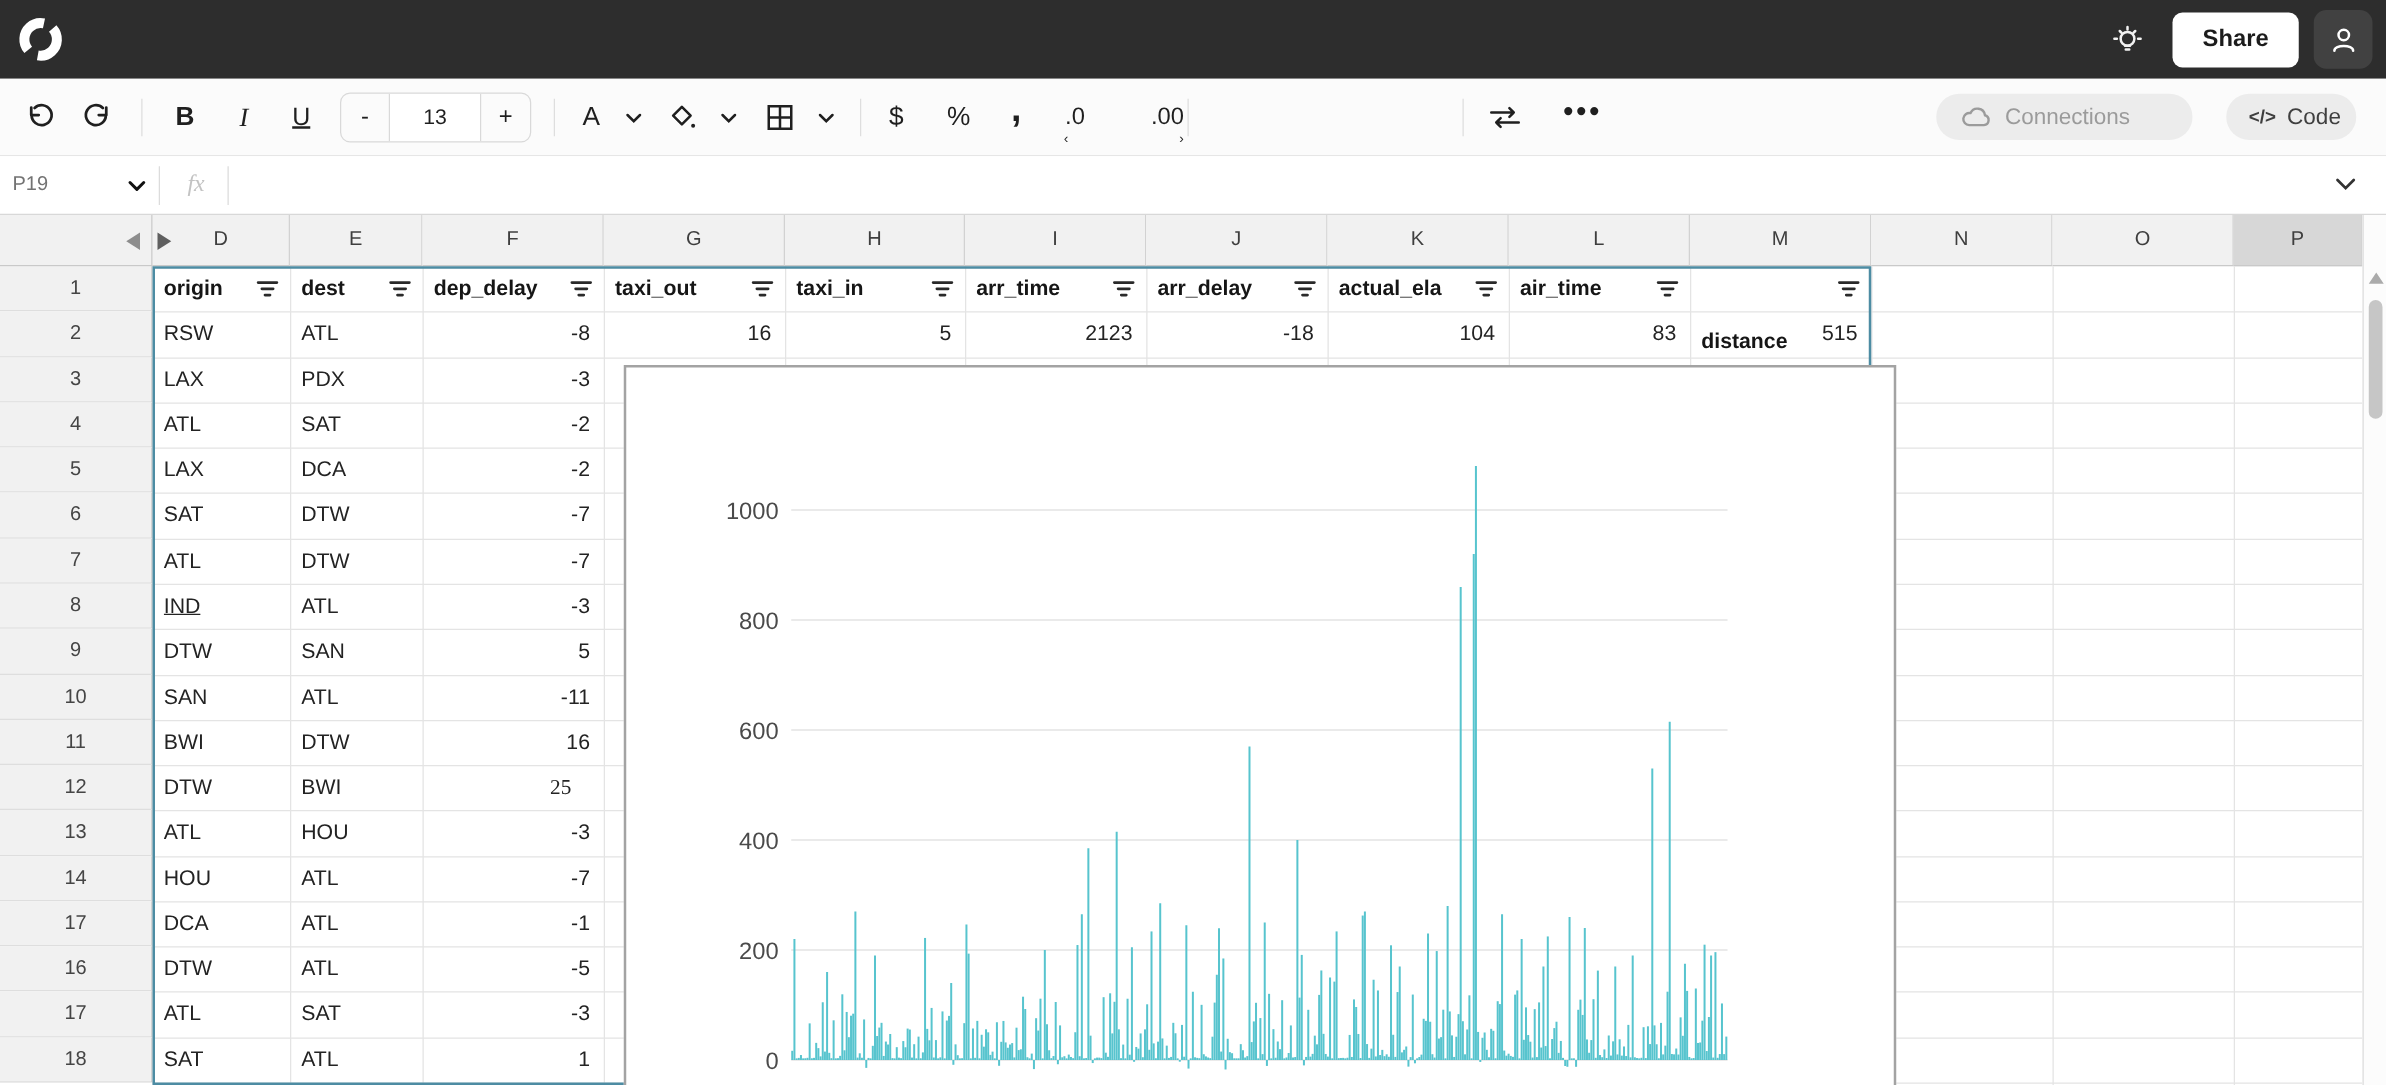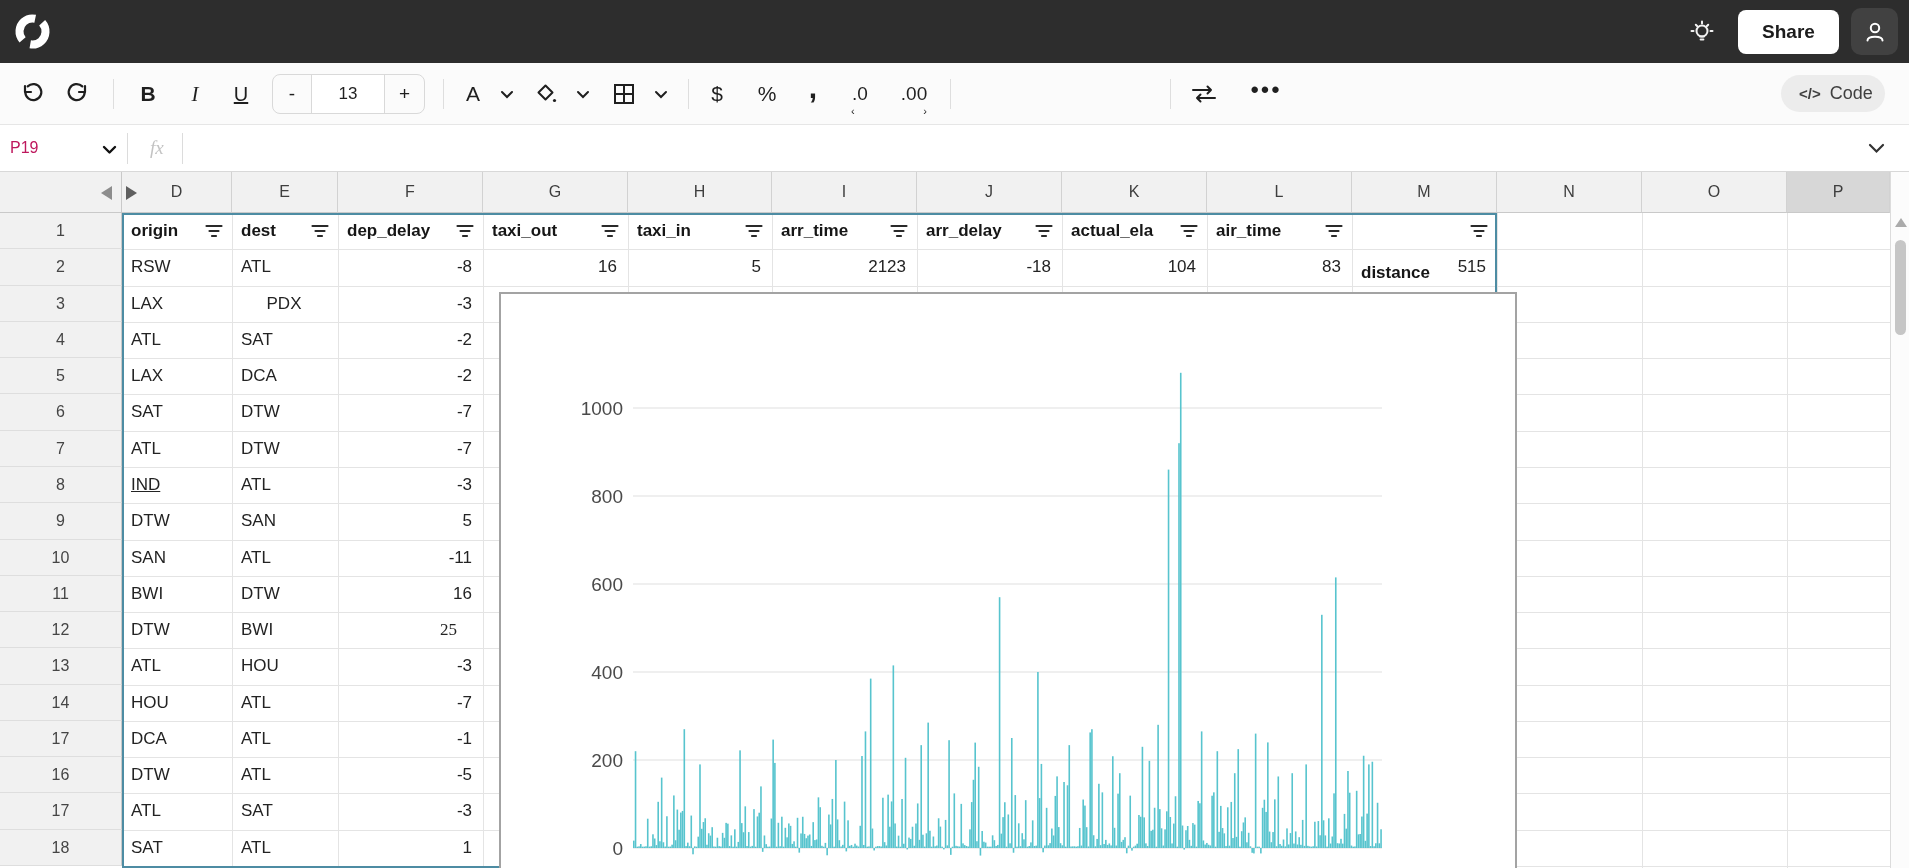--- a/index.html
+++ b/index.html
@@ -27,21 +27,21 @@
   .group .seg { display:flex; align-items:center; justify-content:center; font-size:19px; color:#1f1f1f; }
   .group .valbox { background:#fff; border-left:1px solid #d9d9d9; border-right:1px solid #d9d9d9; font-size:17px; }
   .pill { position:absolute; top:12px; height:37px; background:#ececec; border-radius:19px; display:flex; align-items:center; gap:9px; padding:0 18px; }
   .pill .lbl { font-size:18px; }
   #conn-pill .lbl { color:#9b9b9b; }
   #code-pill .lbl { color:#3f3f3f; font-weight:400; }
   .dec-hint { position:absolute; bottom:10px; font-size:11px; color:#1f1f1f; line-height:8px; }
 
   
   #formulabar { position:absolute; left:0; top:125px; width:1909px; height:47px; background:#fff; border-bottom:1px solid #d8d8d8; }
-  #name-box { position:absolute; left:10px; top:0; height:46px; display:flex; align-items:center; font-size:16px; color:#be185d; }
+  #name-box { position:absolute; left:10px; top:0; height:46px; display:flex; align-items:center; font-size:16px; color:#737373; }
   #name-chev { position:absolute; left:102px; top:16px; }
   .fb-divider { position:absolute; top:8px; width:1px; height:31px; background:#dcdcdc; }
   #fx-label { position:absolute; left:150px; top:0; height:46px; display:flex; align-items:center; font-size:19px; font-style:italic; color:#c3c3c3; font-family:"Liberation Serif", serif; }
   #formula-input { position:absolute; left:196px; top:0; height:46px; width:1650px; font-size:16px; color:#222; display:flex; align-items:center; }
   #fb-expand { position:absolute; left:1868px; top:15px; }
 
   
   #sheet { position:absolute; left:0; top:172px; width:1890px; height:696px; background:#fff; overflow:hidden; }
   .colhead { position:absolute; top:0; height:41px; background:#f1f1f1; border-right:1px solid #d2d2d2; border-bottom:1px solid #c9c9c9; text-align:center; line-height:40px; font-size:16px; color:#3e3e3e; }
   .colhead.sel { background:#d7d7d7; }
@@ -144,36 +144,42 @@
         </svg>
     </div>
     <div class="tb-divider" style="left:688px;"></div>
     <div class="tb tb-txt" style="left:702px;width:30px;font-size:21px;">$</div>
     <div class="tb tb-txt" style="left:750px;width:34px;font-size:21px;">%</div>
     <div class="tb tb-txt" style="left:800px;width:26px;font-size:30px;font-weight:700;padding-bottom:12px;">,</div>
     <div class="tb tb-txt" style="left:843px;width:34px;font-size:19px;">
       <span>.0</span>
       <span class="dec-hint" style="left:8px;">‹</span>
     </div>
-    <div class="tb tb-txt" style="left:893px;width:42px;font-size:19px;">
+    <div class="tb tb-txt" style="left:913px;width:42px;font-size:19px;">
       <span>.00</span>
       <span class="dec-hint" style="right:8px;">›</span>
     </div>
     <div class="tb-divider" style="left:950px;"></div>
 
 
     <div class="tb-divider" style="left:1170px;"></div>
     <div class="tb" style="left:1184px;width:40px;">
       <svg width="30" height="22" viewBox="0 0 30 22" fill="none" stroke="#1f1f1f" stroke-width="2" stroke-linecap="round" stroke-linejoin="round">
         <path d="M4 7 h18 M18.5 3.5 L22 7 l-3.5 3.5"></path>
         <path d="M26 15 h-18 M11.5 11.5 L8 15 l3.5 3.5"></path>
       </svg>
     </div>
     <div class="tb" style="left:1244px;width:44px;font-size:24px;letter-spacing:2px;padding-bottom:8px;">•••</div>
 
+    <div class="pill" id="conn-pill" style="left:1549px;width:205px;">
+      <svg width="28" height="21" viewBox="0 0 30 24">
+        <path d="M8.5 19.5 a5.5 5.5 0 1 1 1.2 -10.9 A7 7 0 0 1 23 10.5 a4.6 4.6 0 0 1 -1 9 z" fill="none" stroke="#9b9b9b" stroke-width="2.2" stroke-linejoin="round"></path>
+      </svg>
+      <span class="lbl">Connections</span>
+    </div>
     <div class="pill" id="code-pill" style="left:1781px;width:104px;">
       <span class="lbl" style="font-size:15px;font-weight:700;">&lt;/&gt;</span>
       <span class="lbl">Code</span>
     </div>
   </div>
 
   <div id="formulabar">
     <div id="name-box">P19</div>
     <div id="name-chev">
       <svg width="15" height="10" viewBox="0 0 15 10" fill="none" stroke="#111" stroke-width="2.4" stroke-linecap="round" stroke-linejoin="round">
@@ -301,21 +307,21 @@
       <div class="cell" style="left: 241px; top: 77.28px; width: 86px; height: 36.28px; line-height: 36.28px;">ATL</div>
       <div class="cell num" style="left: 347px; top: 77.28px; width: 125px; height: 36.28px; line-height: 36.28px;">-8</div>
       <div class="cell num" style="left: 492px; top: 77.28px; width: 125px; height: 36.28px; line-height: 36.28px;">16</div>
       <div class="cell num" style="left: 637px; top: 77.28px; width: 124px; height: 36.28px; line-height: 36.28px;">5</div>
       <div class="cell num" style="left: 781px; top: 77.28px; width: 125px; height: 36.28px; line-height: 36.28px;">2123</div>
       <div class="cell num" style="left: 926px; top: 77.28px; width: 125px; height: 36.28px; line-height: 36.28px;">-18</div>
       <div class="cell num" style="left: 1071px; top: 77.28px; width: 125px; height: 36.28px; line-height: 36.28px;">104</div>
       <div class="cell num" style="left: 1216px; top: 77.28px; width: 125px; height: 36.28px; line-height: 36.28px;">83</div>
       <div class="cell num" style="left: 1361px; top: 77.28px; width: 125px; height: 36.28px; line-height: 36.28px;">515</div>
       <div class="cell" style="left: 131px; top: 113.56px; width: 90px; height: 36.28px; line-height: 36.28px;">LAX</div>
-      <div class="cell" style="left: 241px; top: 113.56px; width: 86px; height: 36.28px; line-height: 36.28px; text-align: center;">PDX</div>
+      <div class="cell" style="left: 241px; top: 113.56px; width: 86px; height: 36.28px; line-height: 36.28px;">PDX</div>
       <div class="cell num" style="left: 347px; top: 113.56px; width: 125px; height: 36.28px; line-height: 36.28px;">-3</div>
       <div class="cell" style="left: 131px; top: 149.84px; width: 90px; height: 36.28px; line-height: 36.28px;">ATL</div>
       <div class="cell" style="left: 241px; top: 149.84px; width: 86px; height: 36.28px; line-height: 36.28px;">SAT</div>
       <div class="cell num" style="left: 347px; top: 149.84px; width: 125px; height: 36.28px; line-height: 36.28px;">-2</div>
       <div class="cell" style="left: 131px; top: 186.12px; width: 90px; height: 36.28px; line-height: 36.28px;">LAX</div>
       <div class="cell" style="left: 241px; top: 186.12px; width: 86px; height: 36.28px; line-height: 36.28px;">DCA</div>
       <div class="cell num" style="left: 347px; top: 186.12px; width: 125px; height: 36.28px; line-height: 36.28px;">-2</div>
       <div class="cell" style="left: 131px; top: 222.4px; width: 90px; height: 36.28px; line-height: 36.28px;">SAT</div>
       <div class="cell" style="left: 241px; top: 222.4px; width: 86px; height: 36.28px; line-height: 36.28px;">DTW</div>
       <div class="cell num" style="left: 347px; top: 222.4px; width: 125px; height: 36.28px; line-height: 36.28px;">-7</div>

